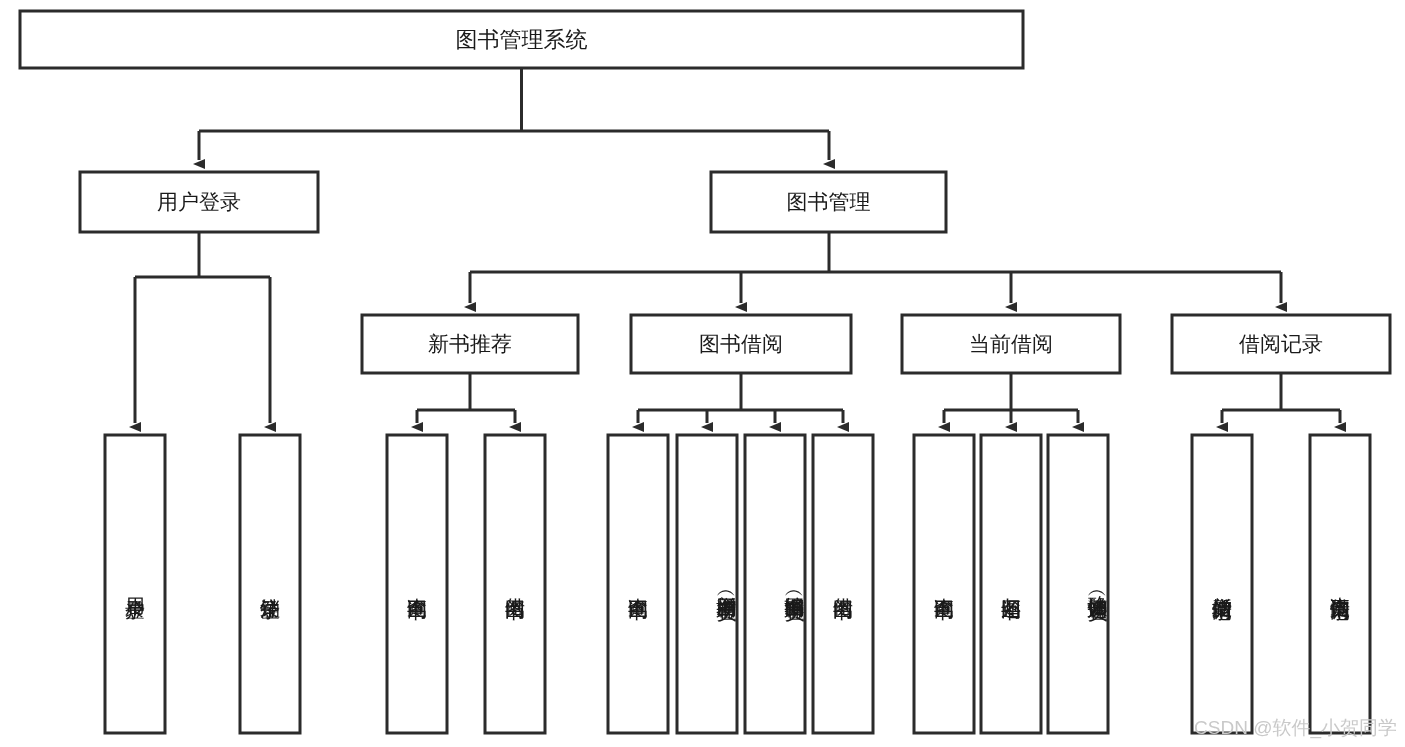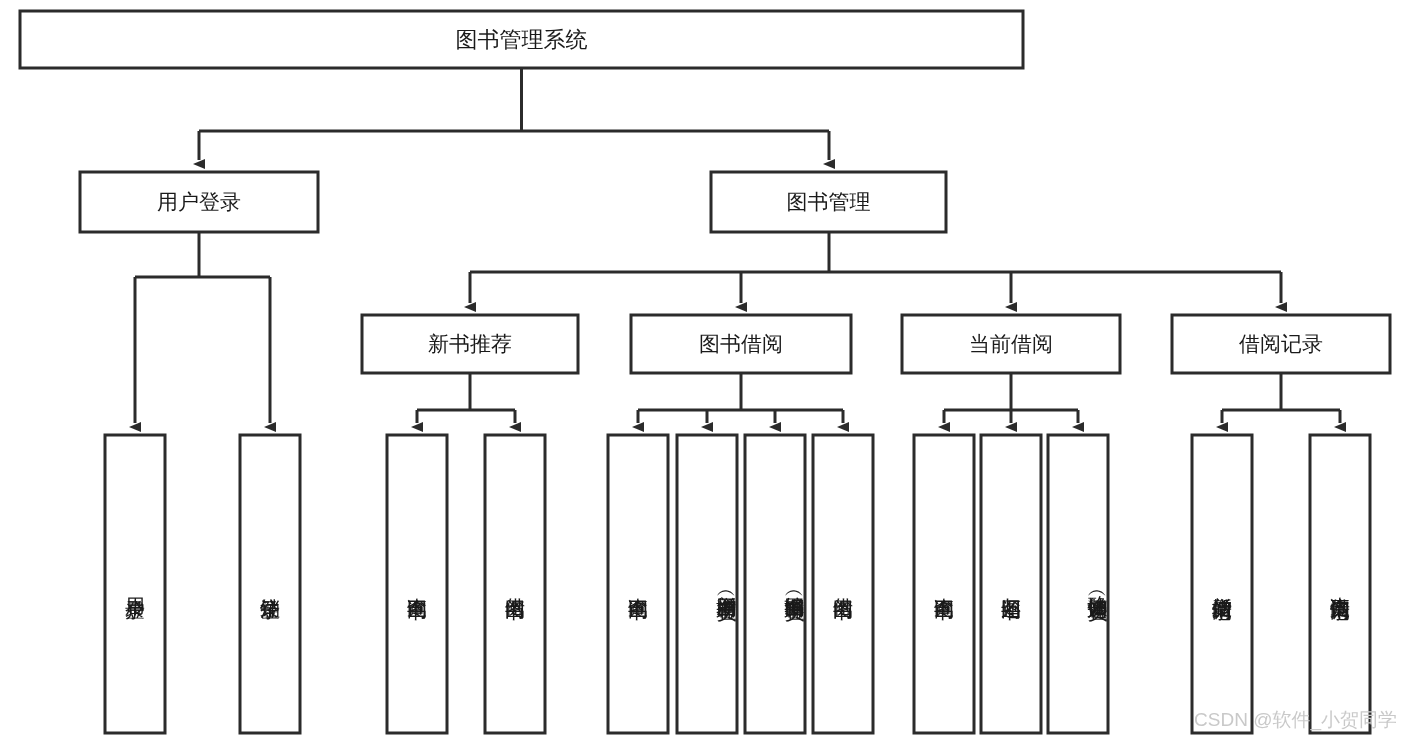--- a/index.html
+++ b/index.html
@@ -64,21 +64,21 @@
     letter-spacing: 1px;
     display: flex;
     align-items: center;
     justify-content: center;
     white-space: nowrap;
     pointer-events: none;
   }
   .watermark {
     position: absolute;
     right: 8px;
-    bottom: 14px;
+    bottom: 6px;
     font-family: "Liberation Sans", "DejaVu Sans", sans-serif;
     font-size: 19px;
     color: #c9c9c9;
     white-space: nowrap;
     user-select: none;
   }
 </style>
 </head>
 <body>
 

